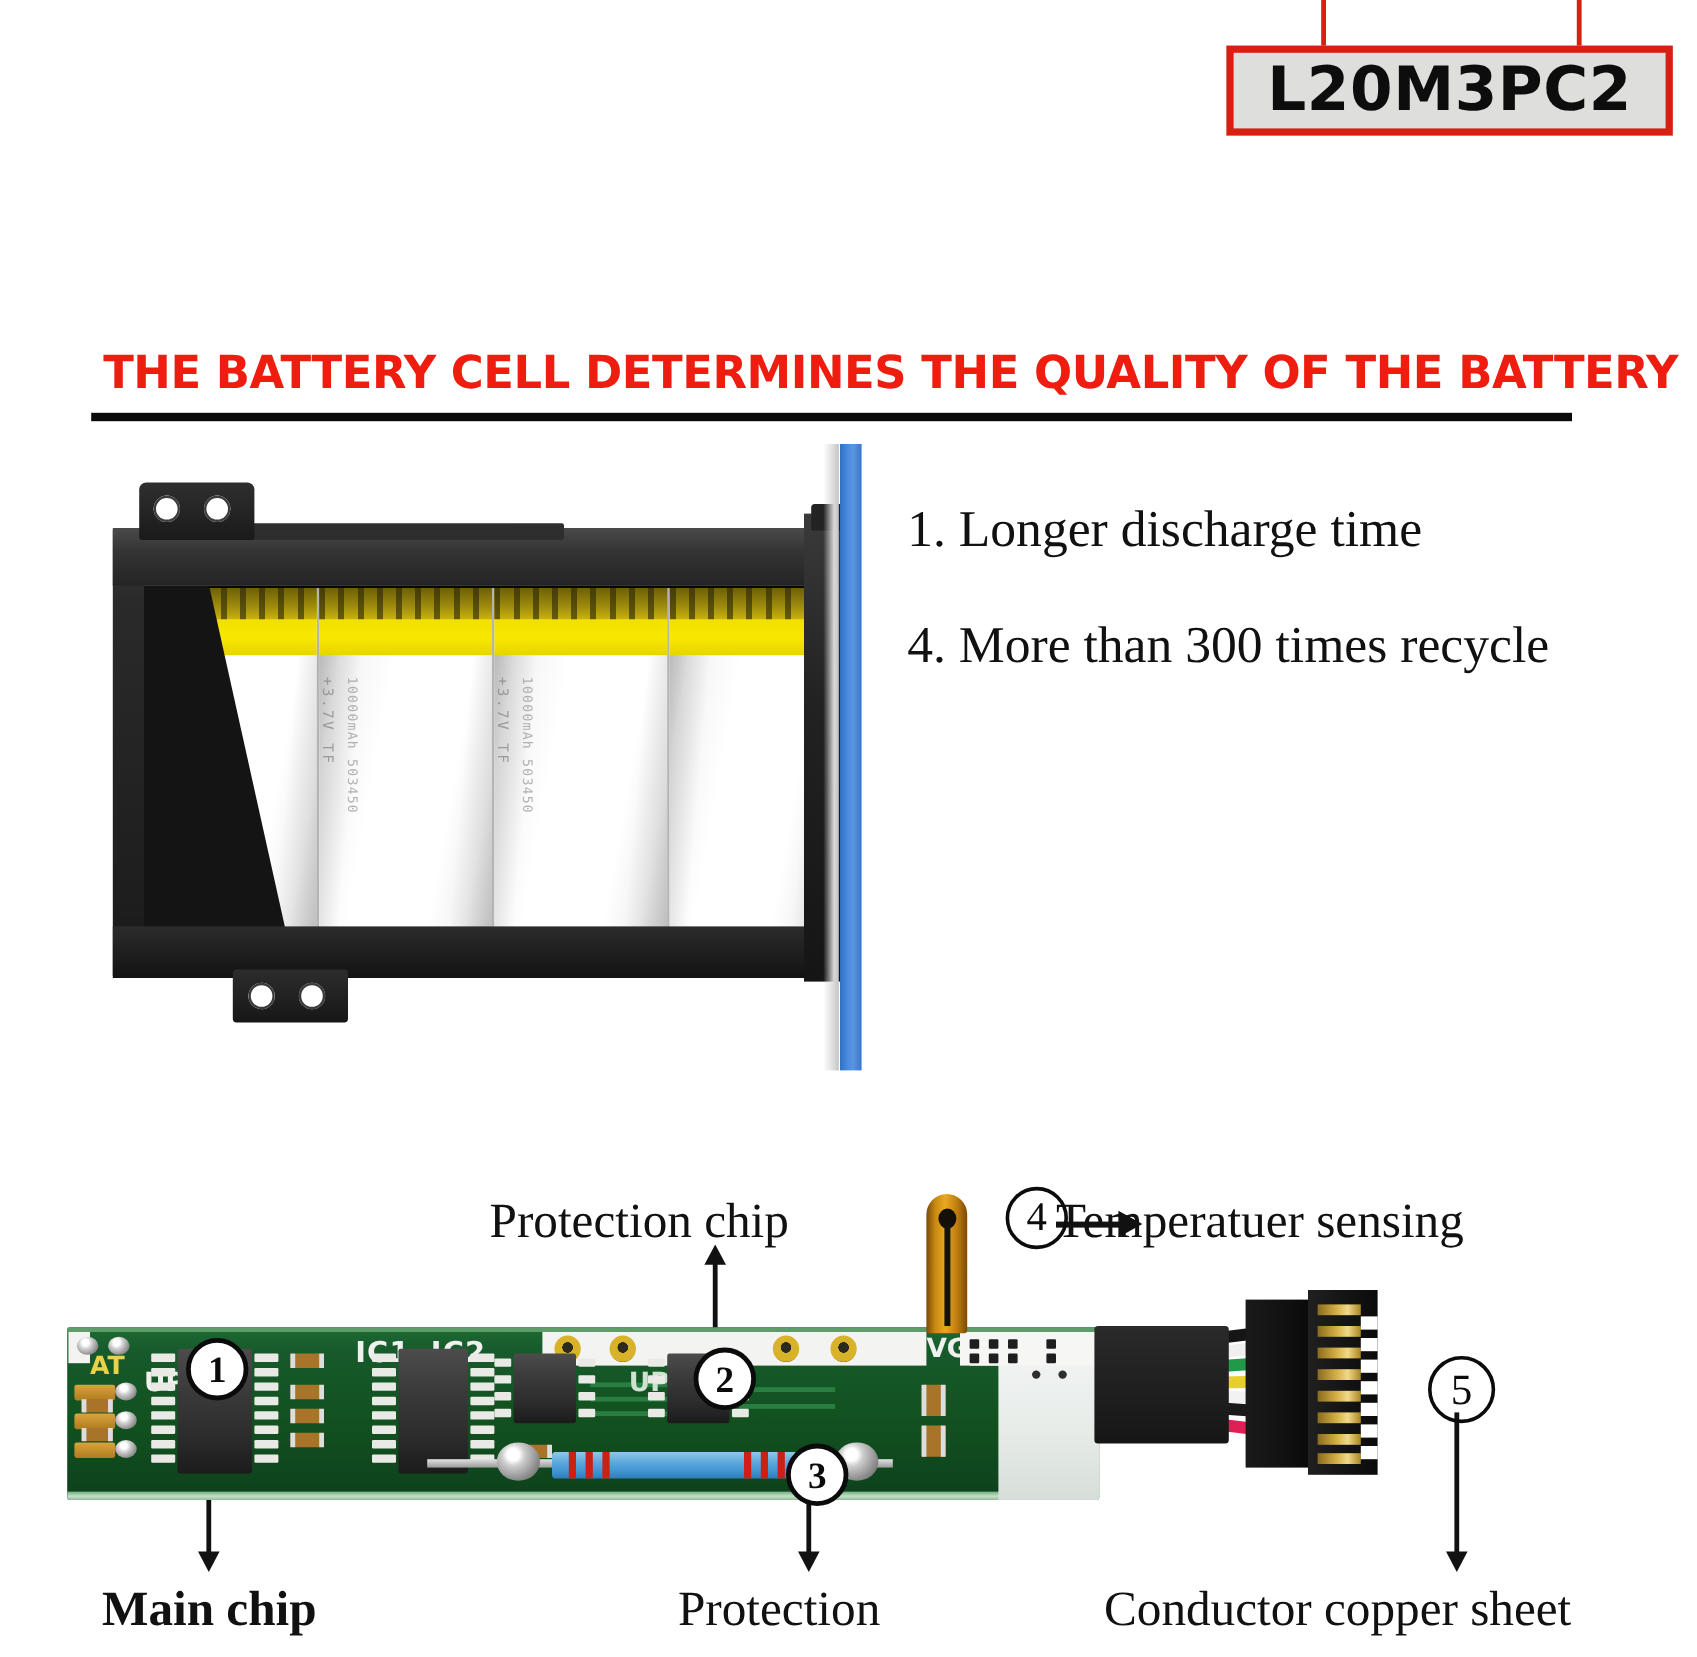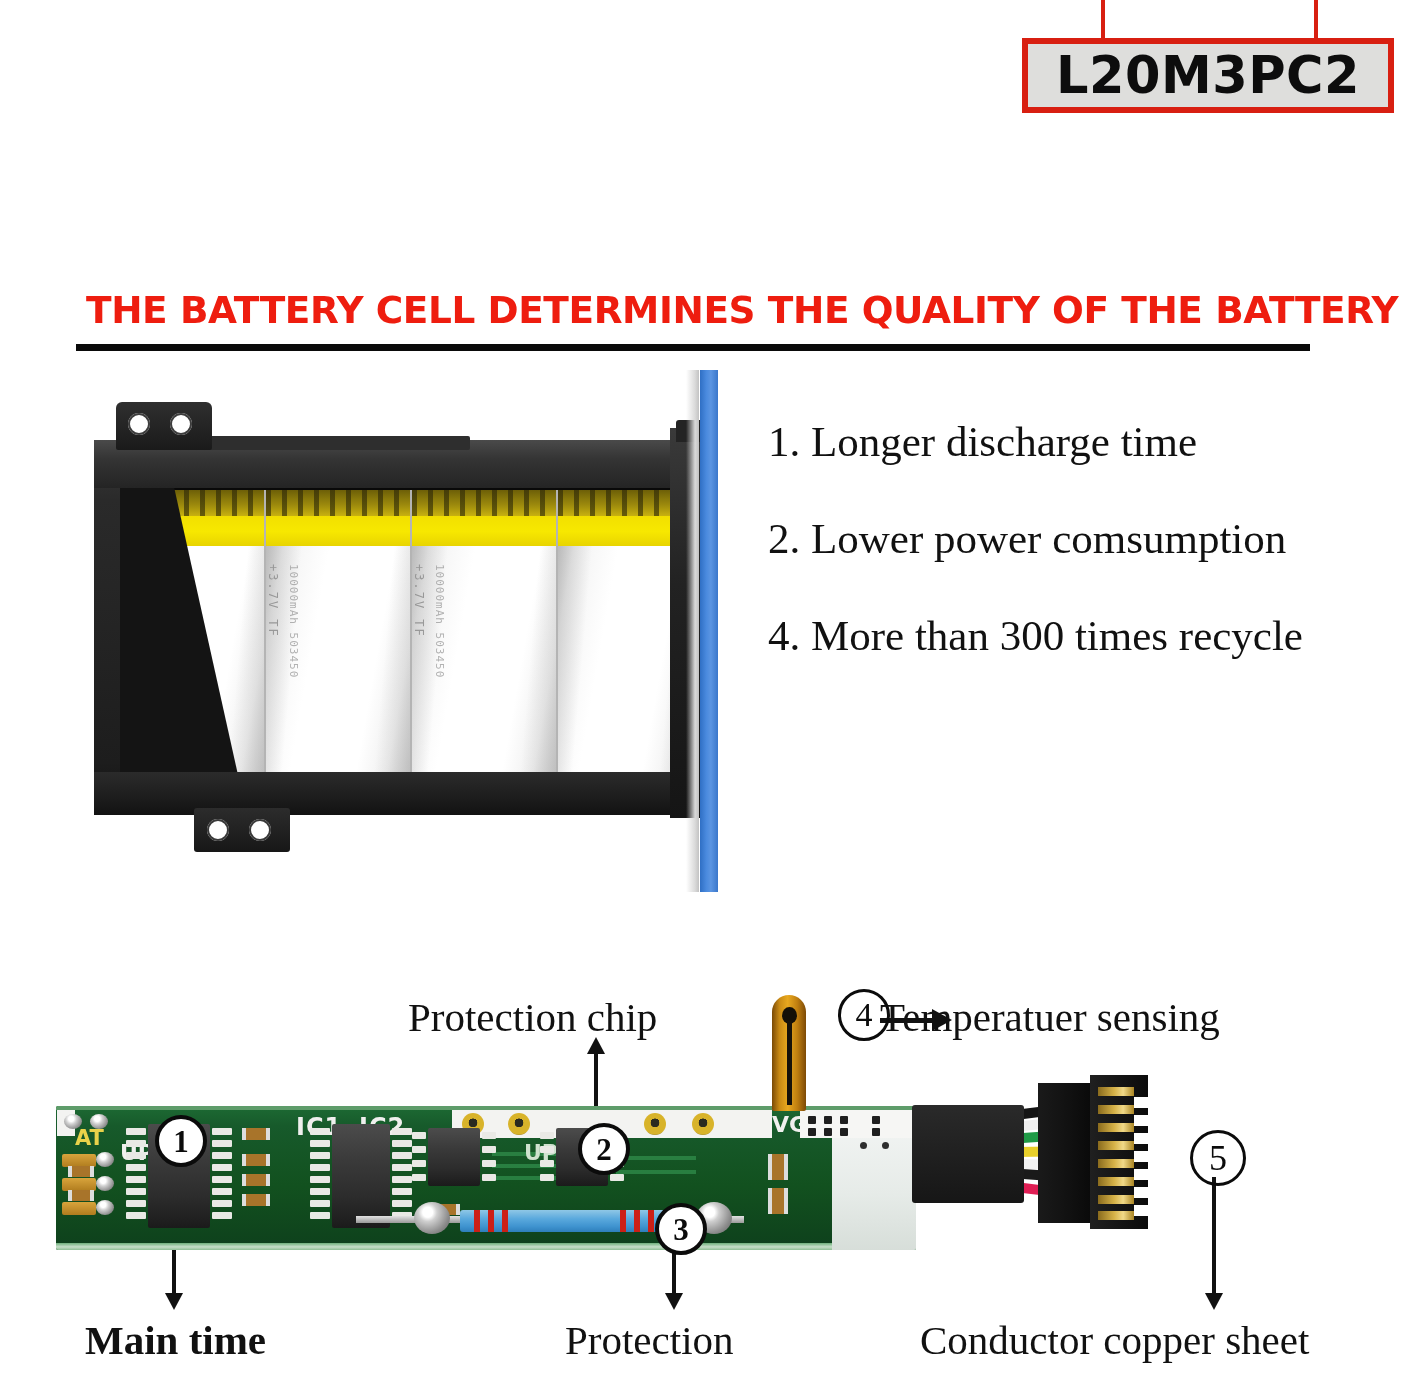--- a/index.html
+++ b/index.html
@@ -279,21 +279,20 @@
     top: 420px;
     width: 648px;
   }
   .benefit {
     font-family: "Liberation Serif", serif;
     font-size: 43px;
     color: #111111;
     line-height: 1;
     white-space: nowrap;
     margin-bottom: 54px;
-    margin-left: 12px;
   }
 
   
   #pcb-section {
     position: absolute;
     left: 0;
     top: 975px;
     width: 1414px;
     height: 406px;
   }
@@ -712,29 +711,28 @@
     <div class="hole h1"></div>
     <div class="hole h2"></div>
   </div>
 </div>
 
 <div id="blue-bar-shadow"></div>
 <div id="blue-bar"></div>
 
 <div id="benefits">
   <div class="benefit">1. Longer discharge time</div>
-  <div class="benefit">2. Lower power comsumption</div>
   <div class="benefit">4. More than 300 times recycle</div>
 </div>
 
 <div id="pcb-section">
 
   <div class="callout-text" id="lbl-protection-chip">Protection chip</div>
   <div class="callout-text" id="lbl-temp-sensing">Temperatuer sensing</div>
-  <div class="callout-text" id="lbl-main-chip">Main time</div>
+  <div class="callout-text" id="lbl-main-chip">Main chip</div>
   <div class="callout-text" id="lbl-resistance">Protection</div>
   <div class="callout-text" id="lbl-copper-sheet">Conductor copper sheet</div>
 
   <div class="arrow-line" id="arr-prot-line"></div>
   <div class="arrow-head-up" id="arr-prot-head"></div>
 
   <div class="arrow-line" id="arr-main-line"></div>
   <div class="arrow-head-down" id="arr-main-head"></div>
 
   <div class="arrow-line" id="arr-res-line"></div>

